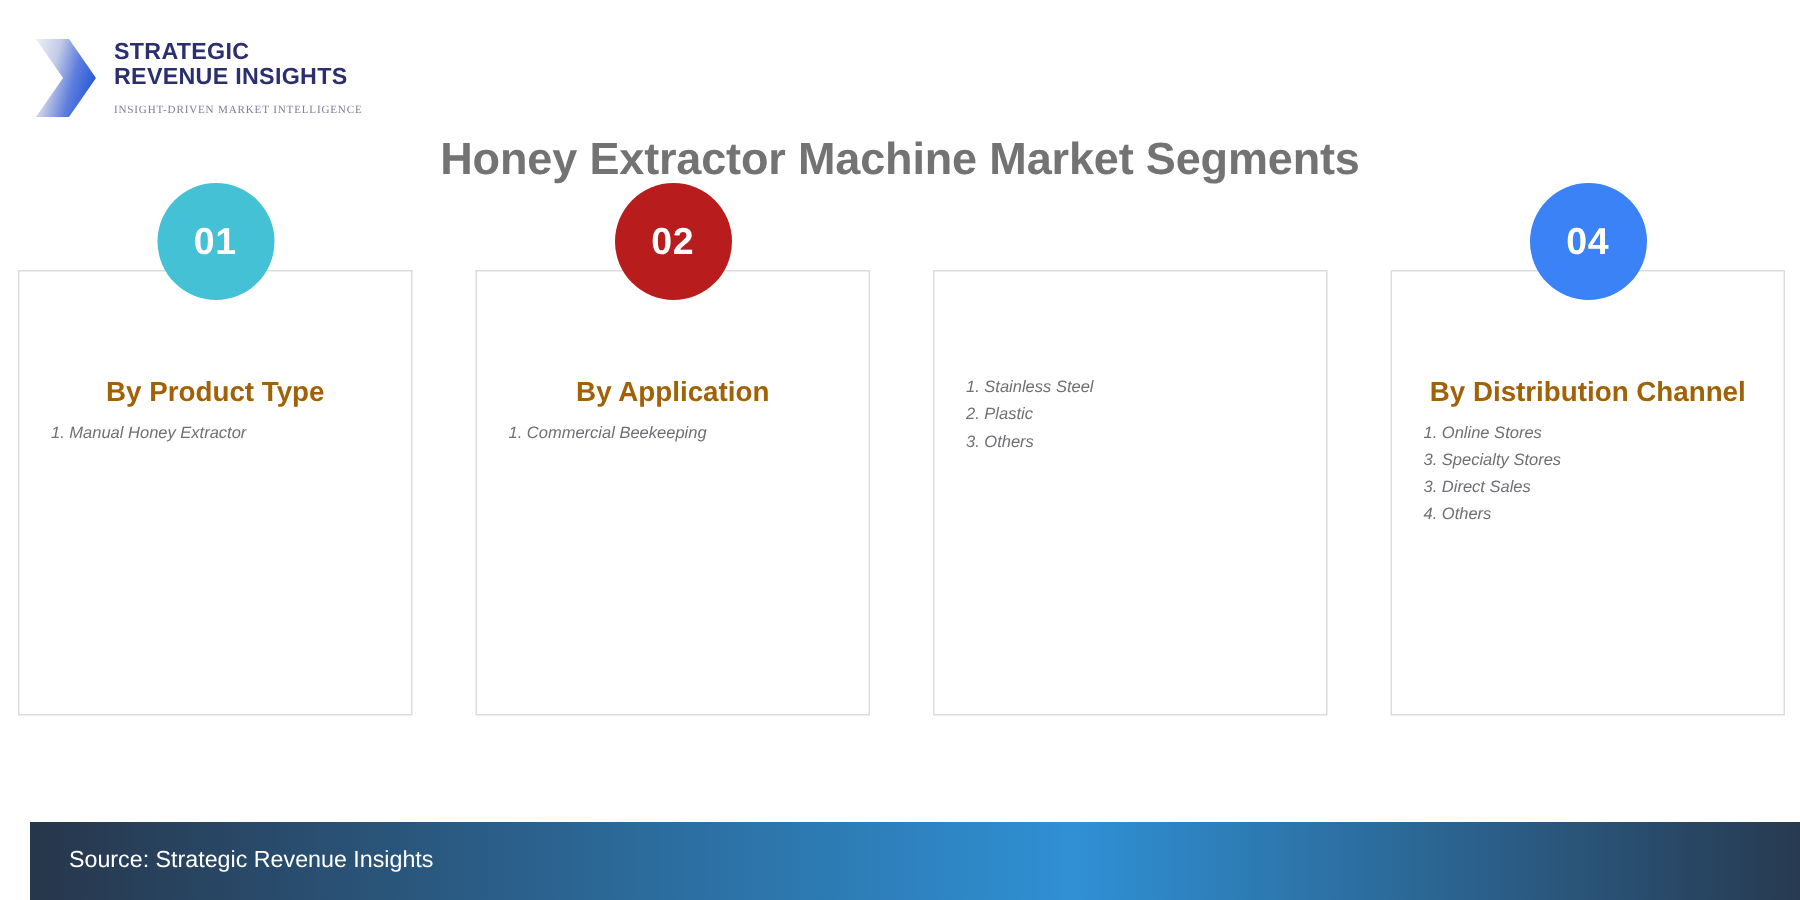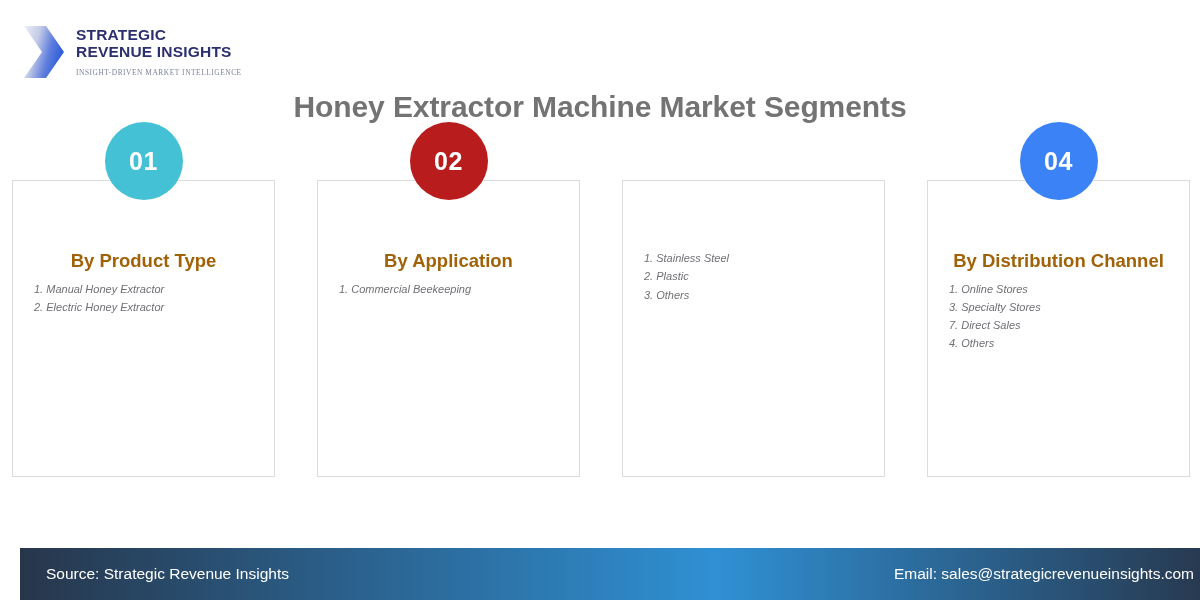--- a/index.html
+++ b/index.html
@@ -155,21 +155,20 @@
 </div>
 
 <h1 class="page-title">Honey Extractor Machine Market Segments</h1>
 
 <div class="cards" id="cards">
     <div class="card">
       <div class="card-badge" style="background: rgb(69, 193, 214);">01</div>
       <div class="card-title">By Product Type</div>
       <ul class="card-list">
         <li>1. Manual Honey Extractor</li>
-        <li>2. Electric Honey Extractor</li>
       </ul>
     </div>
     <div class="card">
       <div class="card-badge" style="background: #b91c1c;">02</div>
       <div class="card-title">By Application</div>
       <ul class="card-list">
         <li>1. Commercial Beekeeping</li>
       </ul>
     </div>
     <div class="card">
@@ -178,22 +177,21 @@
         <li>2. Plastic</li>
         <li>3. Others</li>
       </ul>
     </div>
     <div class="card">
       <div class="card-badge" style="background: #3b82f6;">04</div>
       <div class="card-title">By Distribution Channel</div>
       <ul class="card-list">
         <li>1. Online Stores</li>
         <li>3. Specialty Stores</li>
-        <li>7. Direct Sales</li>
+        <li>3. Direct Sales</li>
         <li>4. Others</li>
       </ul>
     </div>
   </div>
 
 <div class="footer" id="footer" style="background: linear-gradient(90deg, rgb(39, 54, 75) 0%, rgb(47, 144, 212) 58%, rgb(39, 54, 75) 100%); margin-left: 20px;">
   <span>Source: Strategic Revenue Insights</span>
-  <span>Email: sales@strategicrevenueinsights.com</span>
 </div>
 
 </body></html>

